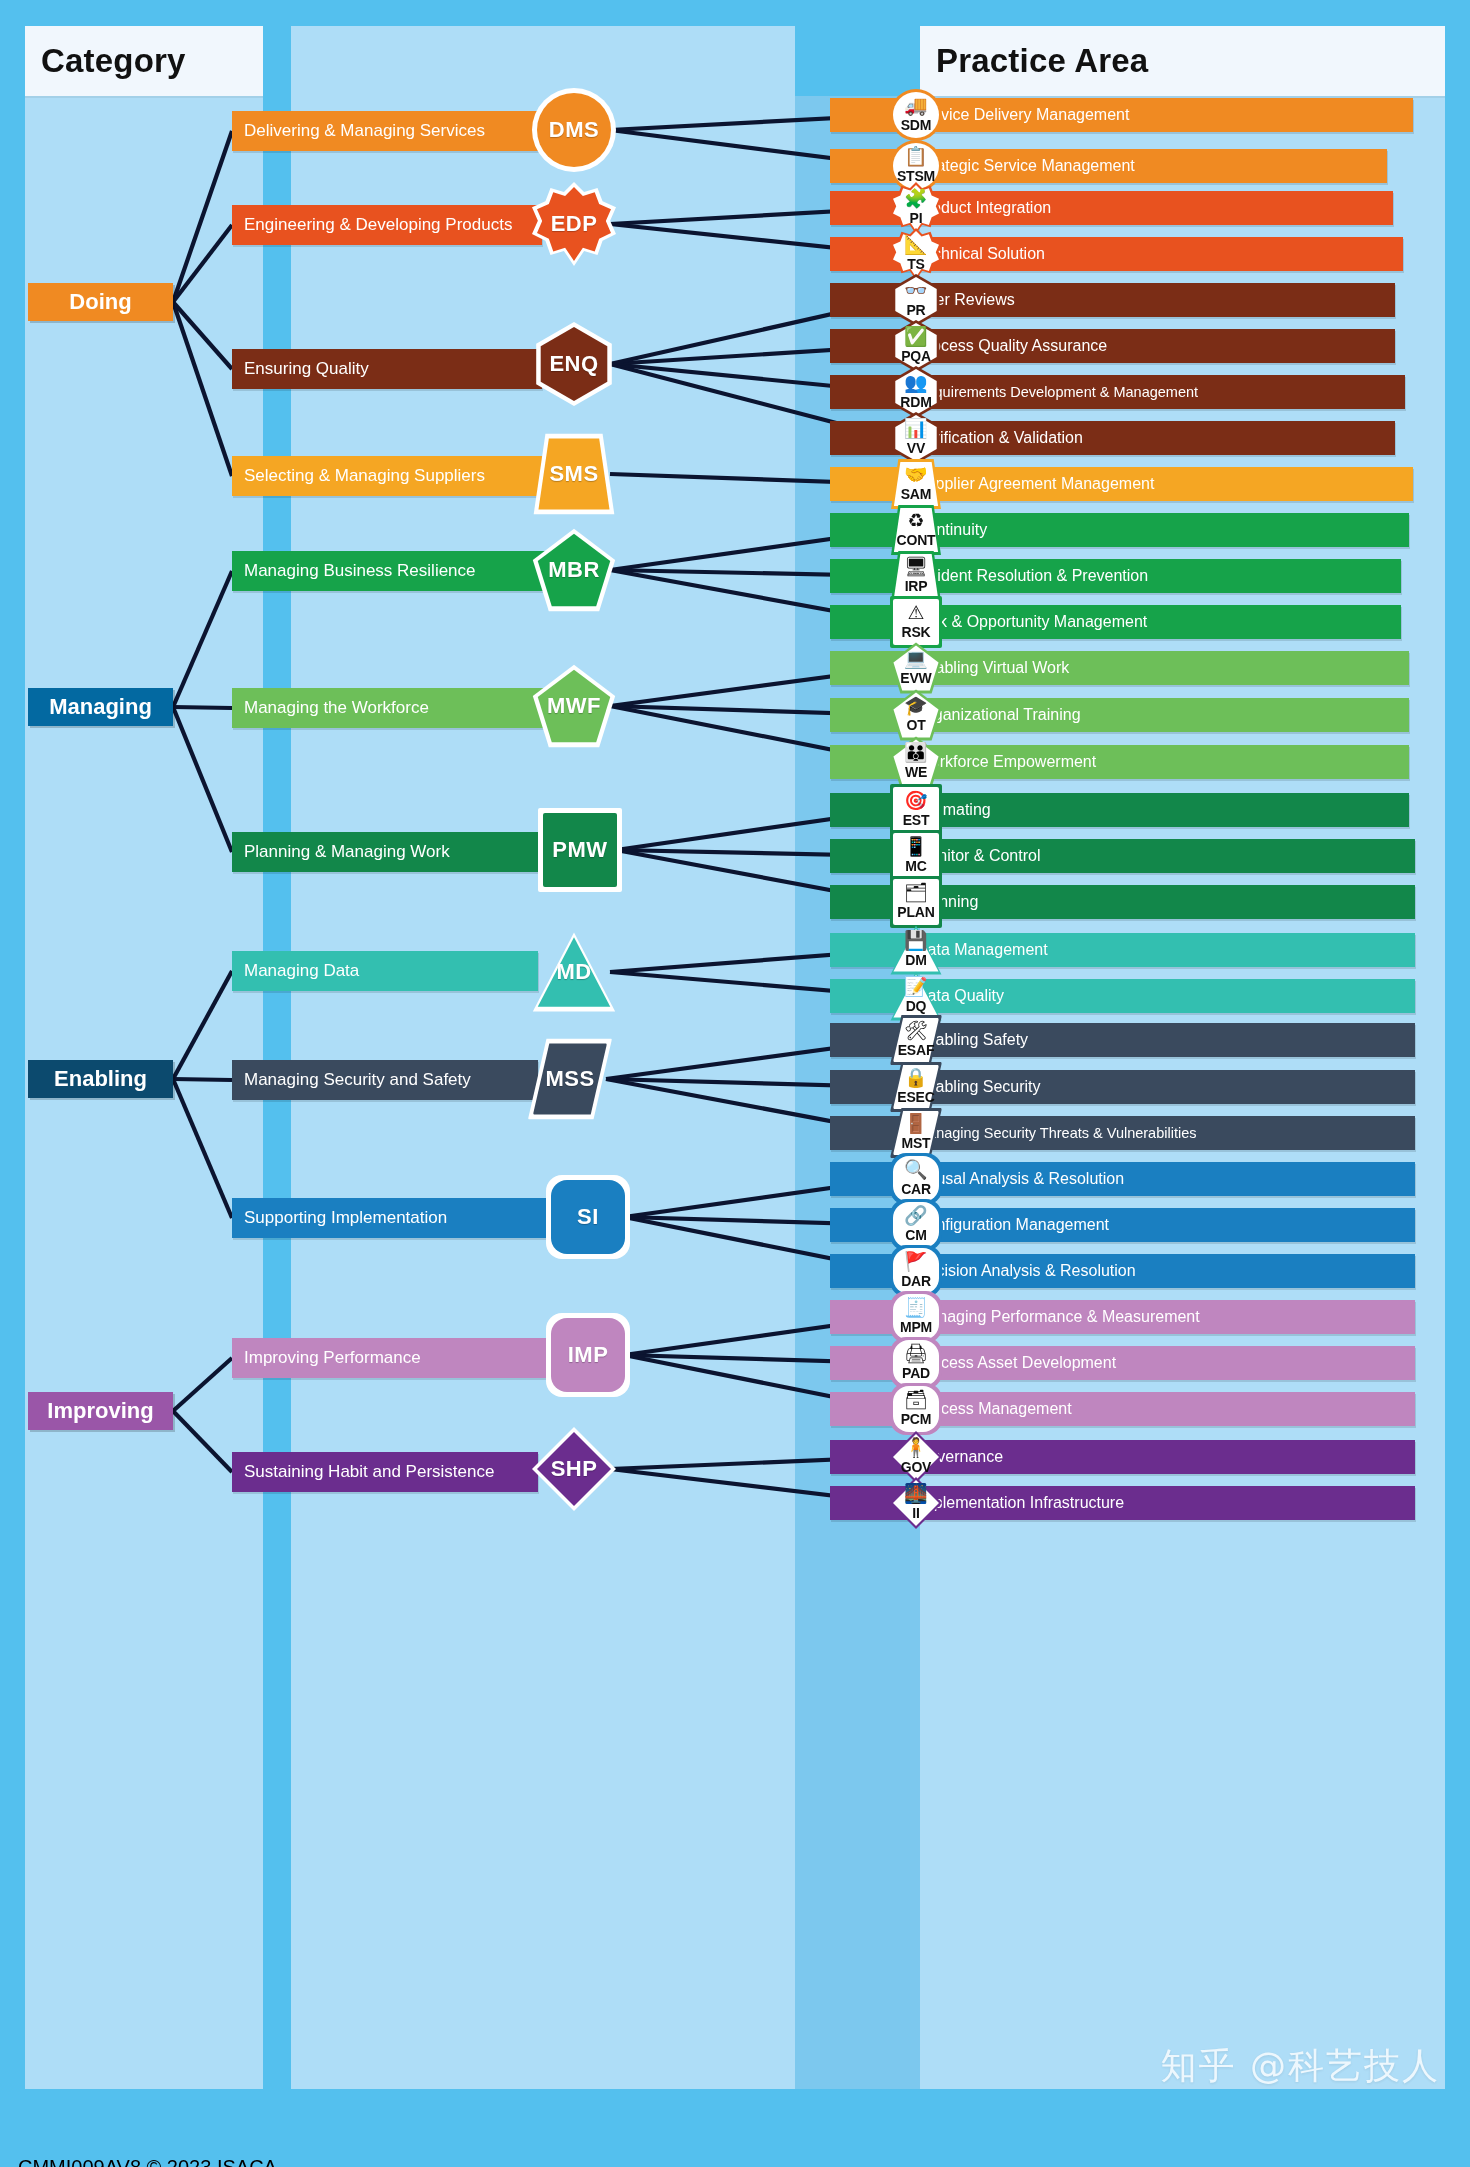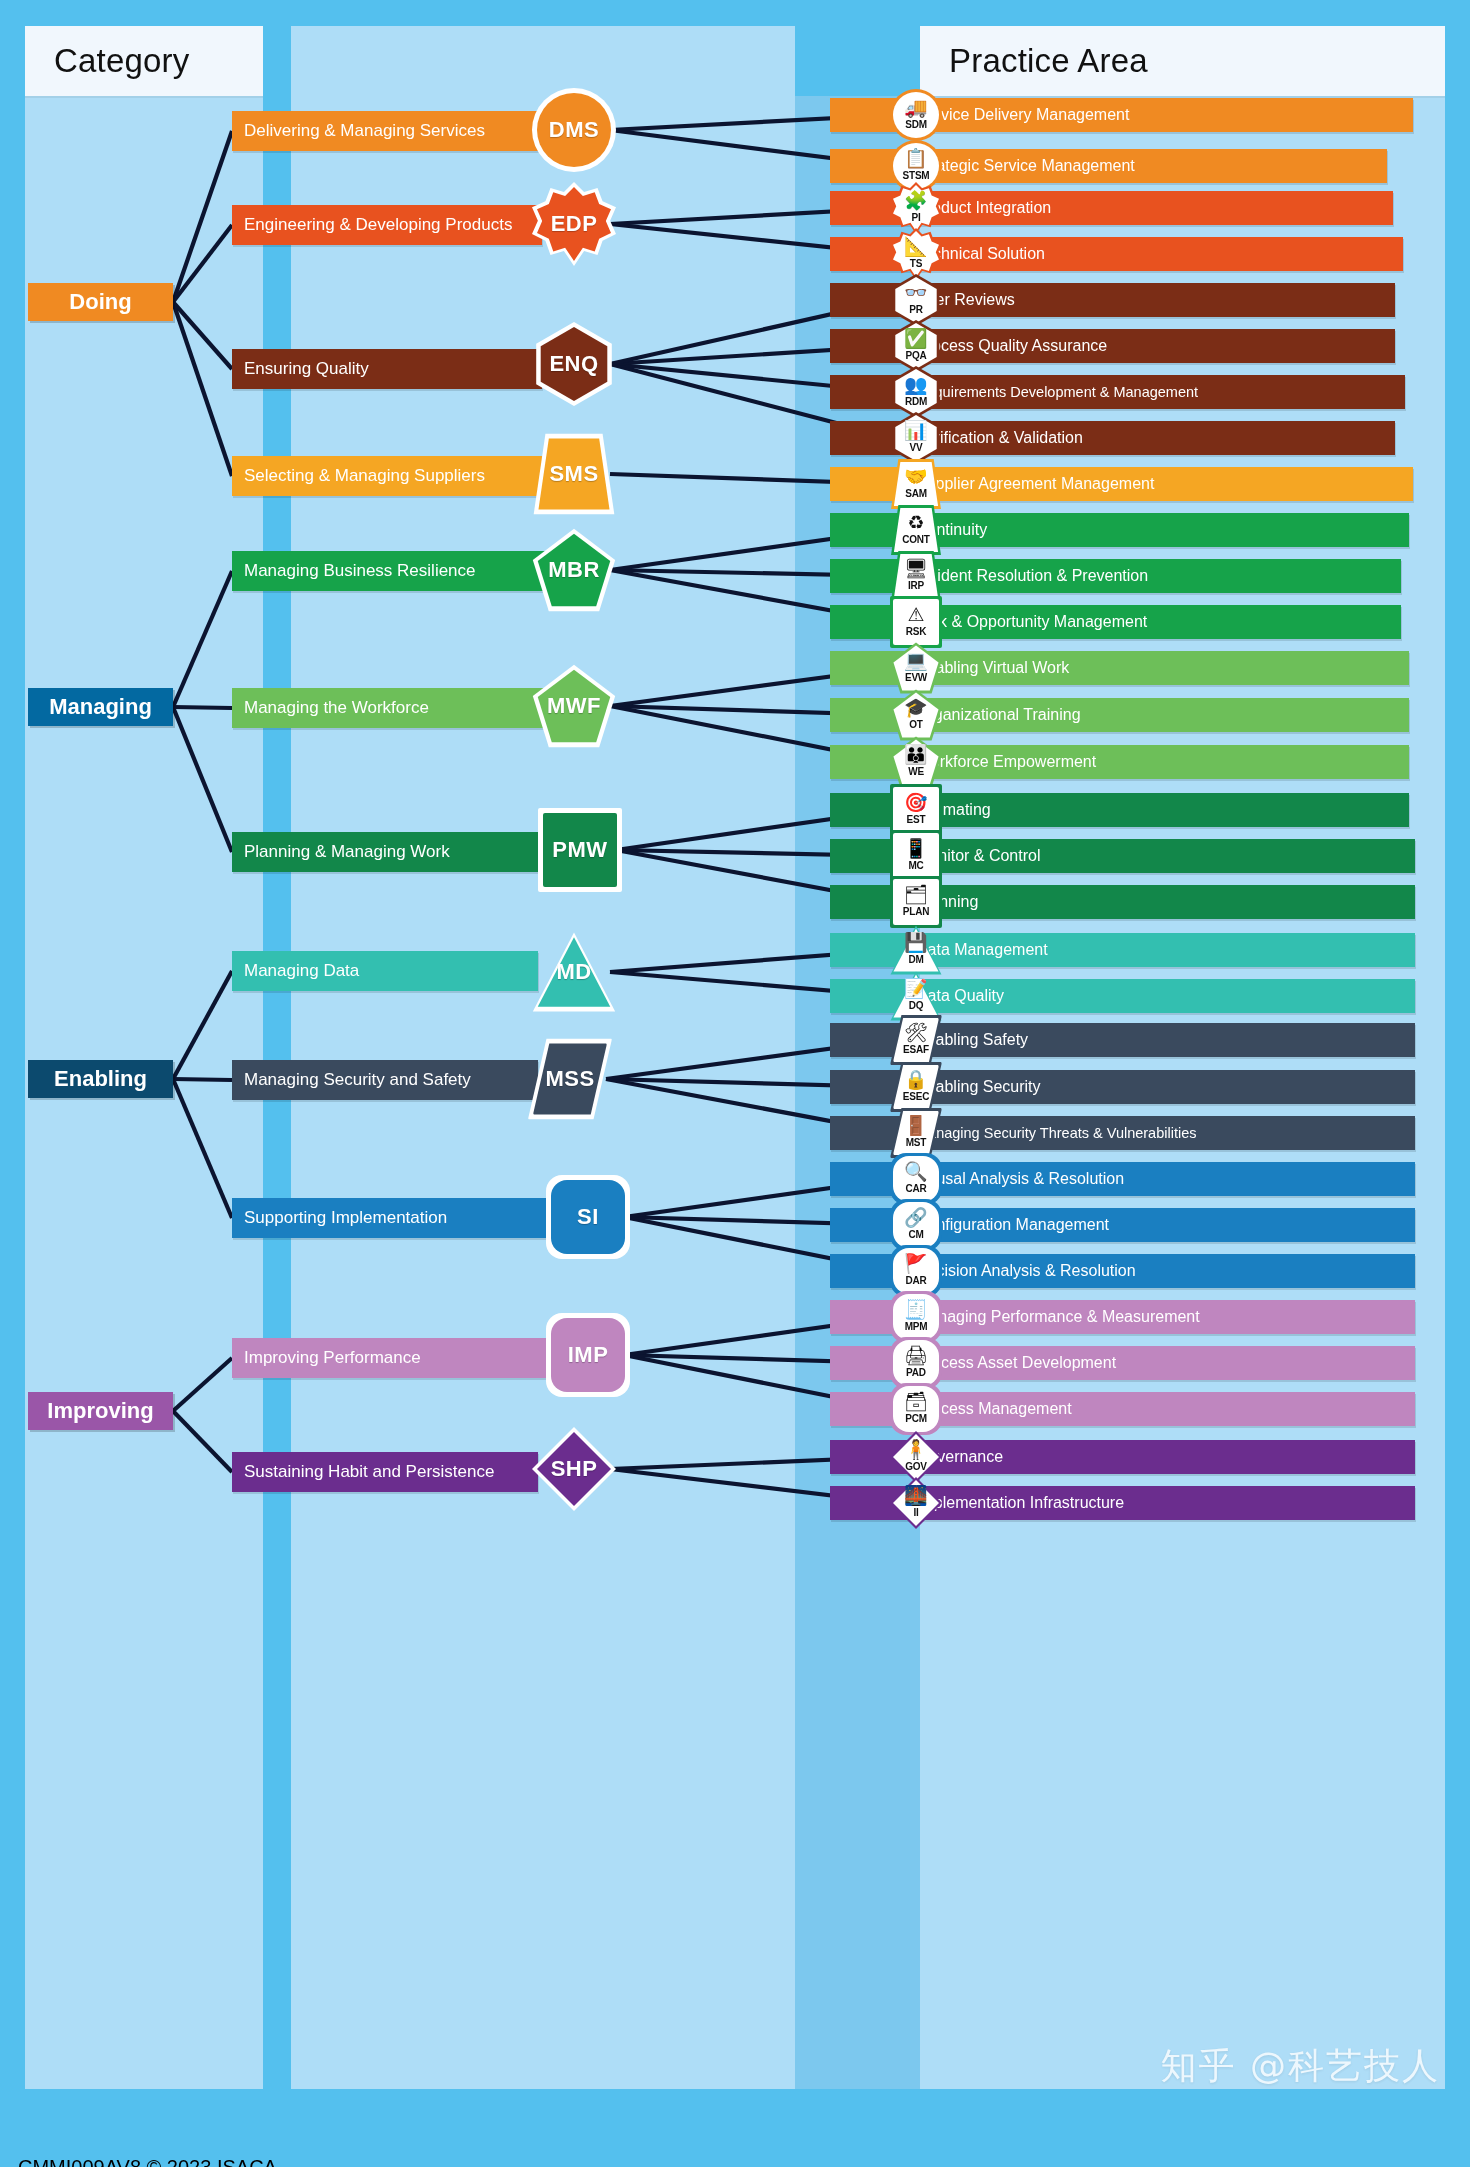--- a/index.html
+++ b/index.html
@@ -14,21 +14,21 @@
   
   .panel{position:absolute;background:#aeddf7;}
   #panel-cat{left:25px;top:26px;width:238px;height:2063px;}
   #panel-cap{left:291px;top:26px;width:504px;height:2063px;}
   #panel-pra{left:920px;top:26px;width:525px;height:2063px;}
   #panel-pra-wide{left:795px;top:96px;width:650px;height:1993px;background:#7cc8ee;}
 
   
   .hdr{position:absolute;background:#f1f7fd;display:flex;align-items:center;
        box-shadow:0 2px 0 rgba(0,0,0,.06);}
-  .hdr span{font-size:33px;color:#111;letter-spacing:.2px;padding-left:29px;}
+  .hdr span{font-size:33px;color:#111;letter-spacing:.2px;padding-left:16px;font-weight:bold;}
   #hdr-cat{left:25px;top:26px;width:238px;height:70px;}
   #hdr-cap{left:291px;top:26px;width:504px;height:70px;}
   #hdr-pra{left:920px;top:26px;width:525px;height:70px;}
 
   
   svg.links{position:absolute;left:0;top:0;width:1470px;height:2167px;
             pointer-events:none;}
   svg.links line{stroke:#0b1430;stroke-width:4.2;}
 
   
@@ -68,21 +68,21 @@
       box-shadow:1px 2px 0 rgba(0,0,0,.12);}
   .pr.narrow{font-size:14.5px;}
 
   
   .pic{position:absolute;width:52px;height:52px;display:flex;flex-direction:column;
        align-items:center;justify-content:center;}
   .pic .bg{position:absolute;inset:0;}
   .pic .bgin{position:absolute;left:3px;top:3px;right:3px;bottom:3px;background:#fff;}
   .pic .gly{position:relative;z-index:4;font-size:19px;line-height:1;color:#111;
             margin-top:-2px;}
-  .pic .abv{position:relative;z-index:4;font-size:10px;font-weight:bold;color:#111;
+  .pic .abv{position:relative;z-index:4;font-size:14px;font-weight:bold;color:#111;
             margin-top:2px;letter-spacing:-.2px;}
 
   
   #footer{position:absolute;left:18px;top:2120px;font-size:20px;color:#000000;margin-top:36px;}
   #wm{position:absolute;right:30px;top:2042px;font-size:36px;color:#fff;
       opacity:.78;font-family:"DejaVu Sans",sans-serif;letter-spacing:2px;
       text-shadow:0 1px 3px rgba(0,0,0,.12);}
 </style>
 </head>
 <body>

